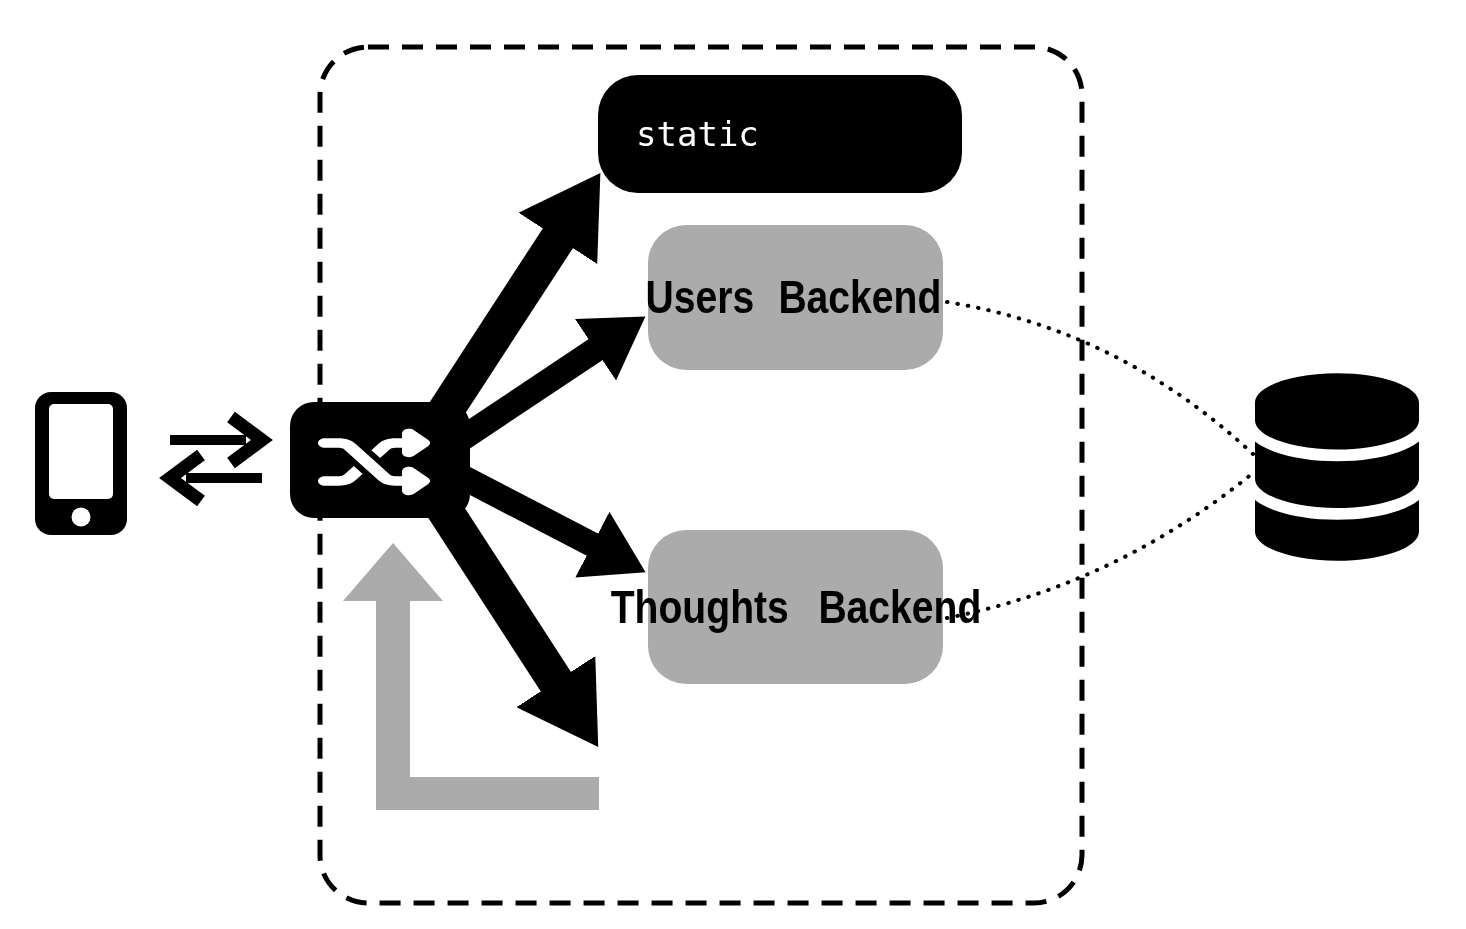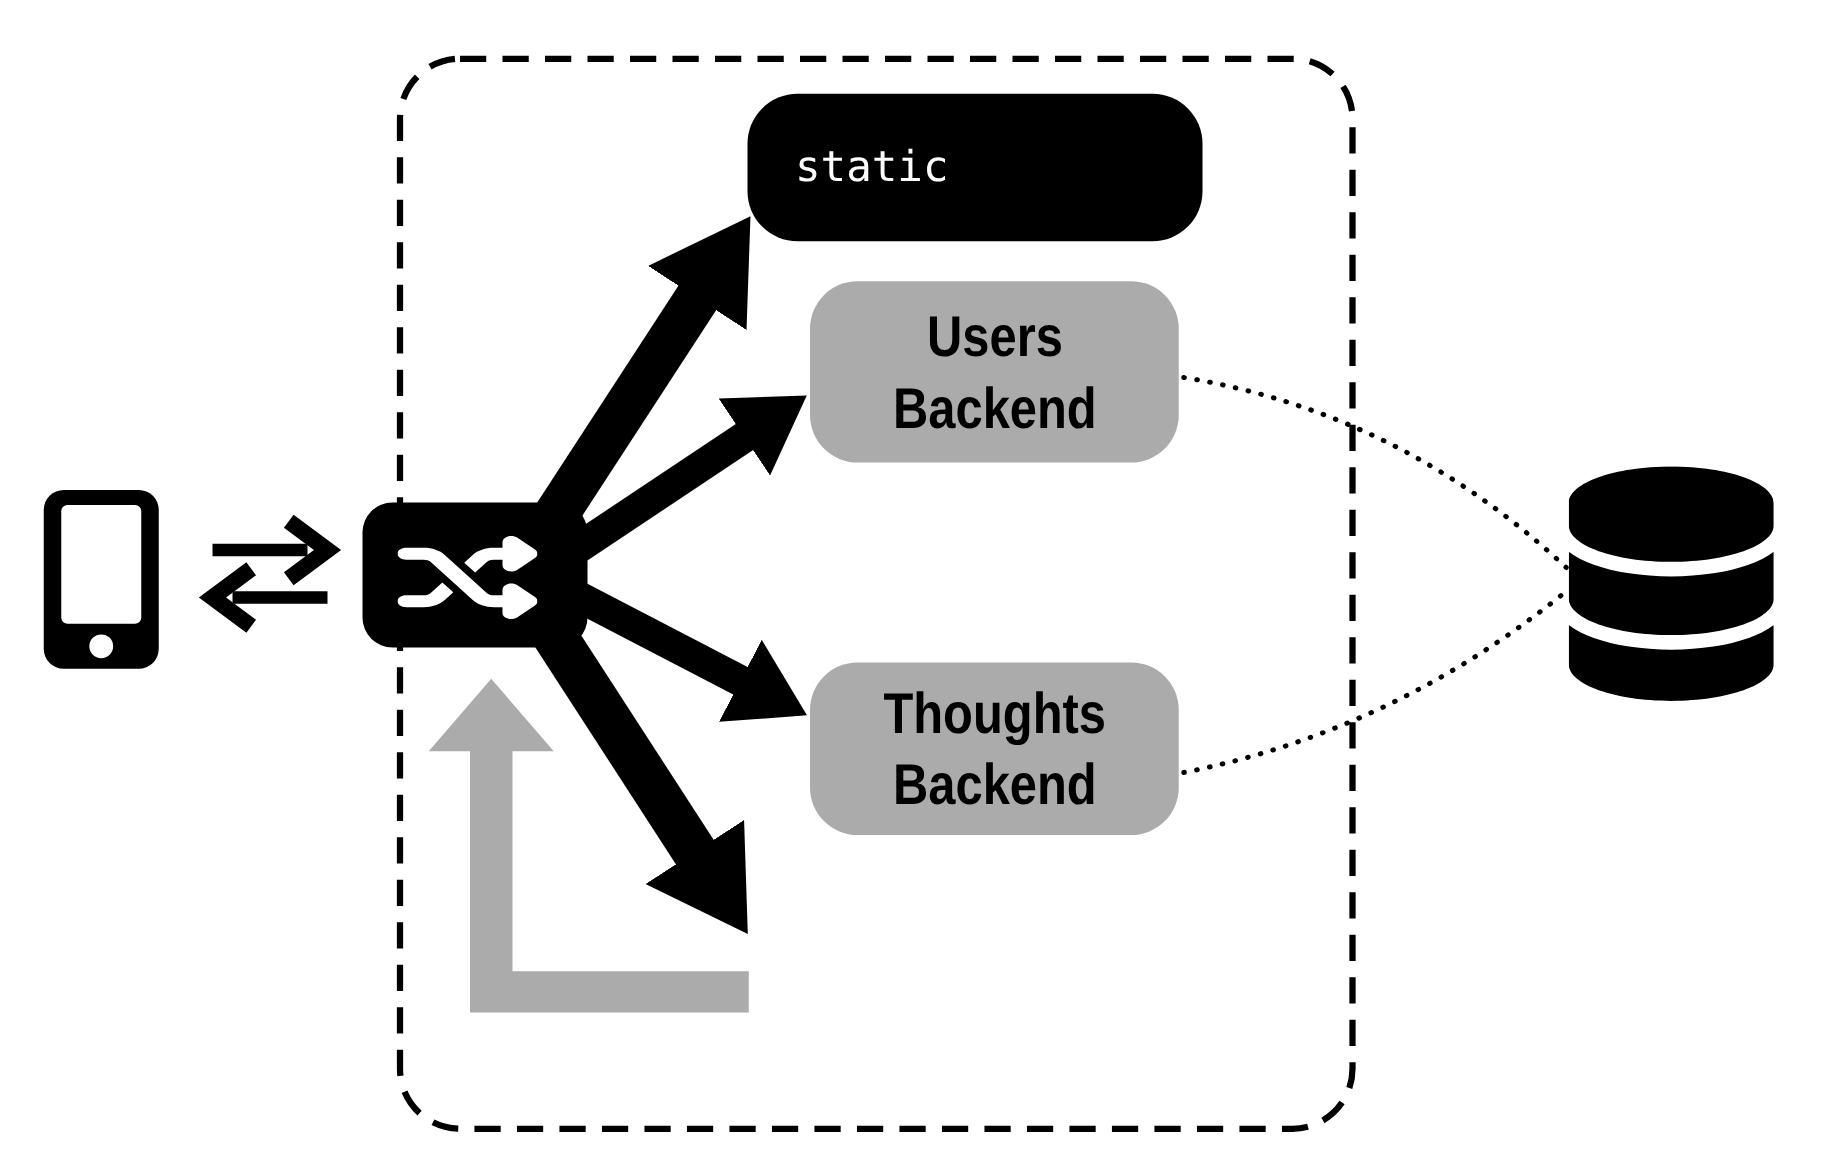--- a/index.html
+++ b/index.html
@@ -11,26 +11,26 @@
   .node{
     position:absolute;display:flex;align-items:center;justify-content:center;
     box-sizing:border-box;
   }
   .node.black{
     background:#000000;color:#ffffff;border-radius:40px;
     font-family:"DejaVu Sans Mono","Liberation Mono",monospace;font-size:34px;
   }
   .node.gray{
     background:#ababab;color:#000000;border-radius:38px;
-    font-weight:bold;font-size:46px;line-height:57px;flex-direction:column;
+    font-weight:bold;font-size:46px;line-height:57px;flex-direction:row;
   }
   .node.gray .ln{display:inline-block;transform:scaleX(0.85);white-space:nowrap;}
   #node-static{left:598px;top:75px;width:364px;height:118px;justify-content:flex-start;padding-left:38px;}
   #node-users{left:648px;top:225px;width:295px;height:145px;}
-  #node-thoughts{left:648px;top:530px;width:295px;height:138px;align-items:center;}
+  #node-thoughts{left:648px;top:530px;width:295px;height:154px;align-items:center;}
   #node-html{left:598px;top:738px;width:367px;height:115px;}
 </style>
 </head>
 <body>
 
 <div class="stage">
 
   <svg class="layer" width="1466" height="929" viewBox="0 0 1466 929">
     <defs>
       <marker id="headBig" markerUnits="userSpaceOnUse" markerWidth="80" markerHeight="94" refX="4" refY="47" orient="auto">

